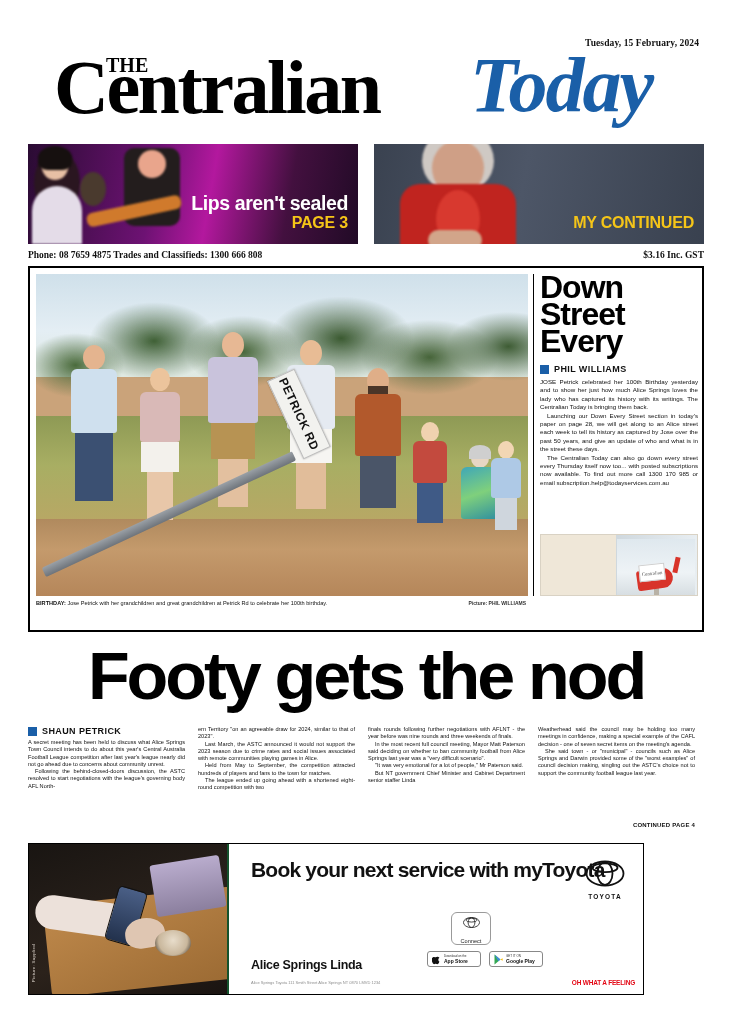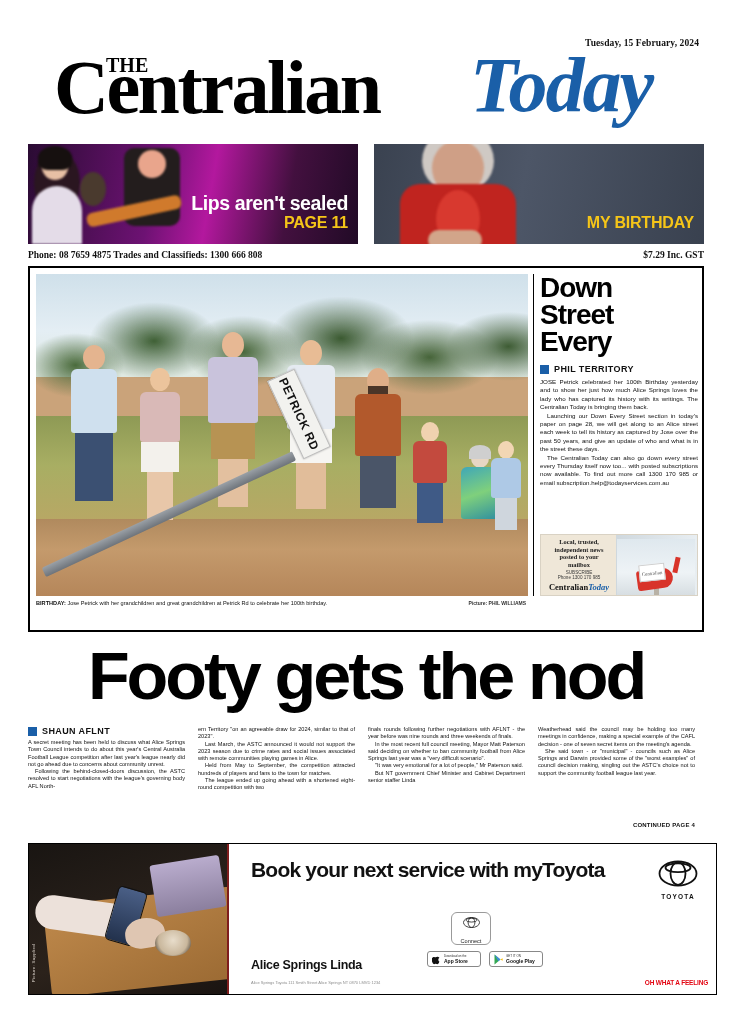--- a/index.html
+++ b/index.html
@@ -130,21 +130,21 @@
   .caption .credit {
     position: absolute; right: 2px; top: 0; font-size: 5px; font-weight: 700; color: #333;
   }
 
   .vrule { position: absolute; top: 6px; left: 503px; width: 1px; height: 322px; background: #000; }
 
   
   .des { position: absolute; top: 6px; left: 510px; width: 158px; height: 322px; }
   .des-head {
     font-family: "Liberation Sans", sans-serif; font-weight: 700;
-    font-size: 28px; line-height: 27px; color: #000; letter-spacing: -1px;
+    font-size: 32px; line-height: 27px; color: #000; letter-spacing: -1px;
   }
   .byline { display: flex; align-items: center; gap: 5px; margin-top: 9px; margin-bottom: 4px; }
   .byline-sq { width: 9px; height: 9px; background: #1a5fa8; display: inline-block; }
   .byline-name {
     font-family: "Liberation Sans", sans-serif; font-weight: 700; font-size: 9px;
     letter-spacing: .4px; color: #111;
   }
   .des-body p {
     font-family: "Liberation Sans", sans-serif; font-size: 6.2px; line-height: 8.4px;
     color: #111; text-align: justify; margin: 0;
@@ -202,22 +202,22 @@
   }
   .col p.ind { text-indent: 7px; }
   .contd {
     position: absolute; right: 0; bottom: -6px;
     font-family: "Liberation Sans", sans-serif; font-weight: 700; font-size: 6px;
     color: #111; letter-spacing: .2px;
   }
 
   
   .adwrap {
-    position: absolute; top: 843px; left: 28px; width: 689px; height: 152px;
-    border: 1px solid #000; background: #7f1d1d; overflow: hidden;
+    position: absolute; top: 843px; left: 28px; width: 616px; height: 152px;
+    border: 1px solid #000; background: #14532d; overflow: hidden;
   }
   .adphoto {
     position: absolute; left: 0; top: 0; width: 198px; height: 150px;
     background: linear-gradient(160deg,#191512 0%,#241d18 35%,#2b221b 60%,#1a1411 100%);
     overflow: hidden;
   }
   .ad-table { position: absolute; right: -10px; bottom: 6px; width: 190px; height: 92px;
               background: linear-gradient(160deg,#c08a4c,#9b6a33); border-radius: 6px;
               transform: rotate(-6deg); }
   .ad-laptop { position: absolute; right: 4px; top: 16px; width: 70px; height: 52px;
@@ -307,41 +307,41 @@
         <div class="pp-band" style="left:14px;top:10px;width:26px;height:26px;background:#e7bfa4;"></div>
         <div class="pp-band" style="left:10px;top:2px;width:34px;height:24px;background:#16100f;border-radius:50% 50% 30% 30%;"></div>
         <div class="pp-band" style="left:4px;top:42px;width:50px;height:58px;background:#e4dce8;border-radius:26px 26px 0 0;"></div>
         <div class="pp-band" style="left:96px;top:4px;width:56px;height:78px;background:#231d1d;border-radius:10px;"></div>
         <div class="pp-band" style="left:110px;top:6px;width:28px;height:28px;background:#e9a58c;"></div>
         <div class="pp-band" style="left:58px;top:60px;width:96px;height:14px;background:#d07a2c;border-radius:6px;transform:rotate(-12deg);"></div>
         <div class="pp-band" style="left:52px;top:28px;width:26px;height:34px;background:#4a3a2e;"></div>
       </div>
       <div class="promo-text">
         <span class="promo-title">Lips aren't sealed</span>
-        <span class="promo-sub">PAGE 11</span>
+        <span class="promo-sub">PAGE 3</span>
       </div>
     </div>
 
     <div class="promo promo-right">
       <div class="promo-photo">
         <div class="pp-band" style="left:48px;top:-16px;width:72px;height:66px;background:#cfc9c4;"></div>
         <div class="pp-band" style="left:58px;top:-4px;width:52px;height:56px;background:#cf9f86;"></div>
         <div class="pp-band" style="left:26px;top:40px;width:116px;height:70px;background:#c0241f;border-radius:20px 20px 0 0;"></div>
         <div class="pp-band" style="left:62px;top:46px;width:44px;height:58px;background:#d8392f;"></div>
         <div class="pp-band" style="left:54px;top:86px;width:54px;height:20px;background:#d2a58a;border-radius:10px;"></div>
       </div>
       <div class="promo-text">
-        <span class="promo-sub">MY BIRTHDAY</span>
+        <span class="promo-sub">MY CONTINUED</span>
       </div>
     </div>
   </div>
 
   <div class="infobar">
     <span class="left">Phone: 08 7659 4875   Trades and Classifieds: 1300 666 808</span>
-    <span class="right">$7.29 Inc. GST</span>
+    <span class="right">$3.16 Inc. GST</span>
   </div>
   <div class="rule-top"></div>
 
   <div class="topsec">
 
     <div class="mainphoto">
       <div class="ph-sky"></div>
       <div class="ph-trees"></div>
       <div class="ph-grass"></div>
       <div class="ph-dirt"></div>
@@ -407,58 +407,47 @@
     <div class="vrule"></div>
 
     <div class="des">
       <div class="des-head">
         <div>Down</div>
         <div>Street</div>
         <div>Every</div>
       </div>
       <div class="byline">
         <span class="byline-sq"></span>
-        <span class="byline-name">PHIL TERRITORY</span>
+        <span class="byline-name">PHIL WILLIAMS</span>
       </div>
       <div class="des-body">
         <p>JOSE Petrick celebrated her 100th Birthday yesterday and to show her just how much Alice Springs loves the lady who has captured its history with its writings. The Centralian Today is bringing them back.</p>
         <p>Launching our Down Every Street section in today's paper on page 28, we will get along to an Alice street each week to tell its history as captured by Jose over the past 50 years, and give an update of who and what is in the street these days.</p>
         <p>The Centralian Today can also go down every street every Thursday itself now too... with posted subscriptions now available. To find out more call 1300 170 985 or email subscription.help@todayservices.com.au</p>
       </div>
 
       <div class="subad">
-        <div class="subad-left">
-          <div class="l1">Local, trusted,</div>
-          <div class="l1">independent news</div>
-          <div class="l1">posted to your</div>
-          <div class="l1">mailbox</div>
-          <div class="l2">SUBSCRIBE</div>
-          <div class="l3">Phone 1300 170 985</div>
-          <div class="subad-logo">
-            <span class="b">Centralian</span><span class="t">Today</span>
-          </div>
-        </div>
         <div class="subad-house">
           <div class="mailpost"></div>
           <div class="mailbox"></div>
           <div class="mailflag"></div>
           <div class="mailletter">Centralian</div>
         </div>
       </div>
     </div>
   </div>
 
   <div class="headline">Footy gets the nod</div>
 
   <div class="story">
 
     <div class="col c1">
       <div class="byline" style="margin-top:0;margin-bottom:3px;">
         <span class="byline-sq"></span>
-        <span class="byline-name">SHAUN AFLNT</span>
+        <span class="byline-name">SHAUN PETRICK</span>
       </div>
       <p>A secret meeting has been held to discuss what Alice Springs Town Council intends to do about this year's Central Australia Football League competition after last year's league nearly did not go ahead due to concerns about community unrest.</p>
       <p class="ind">Following the behind-closed-doors discussion, the ASTC resolved to start negotiations with the league's governing body AFL North-</p>
     </div>
 
     <div class="col c2">
       <p>ern Territory "on an agreeable draw for 2024, similar to that of 2023".</p>
       <p class="ind">Last March, the ASTC announced it would not support the 2023 season due to crime rates and social issues associated with remote communities playing games in Alice.</p>
       <p class="ind">Held from May to September, the competition attracted hundreds of players and fans to the town for matches.</p>
       <p class="ind">The league ended up going ahead with a shortened eight-round competition with two</p>

